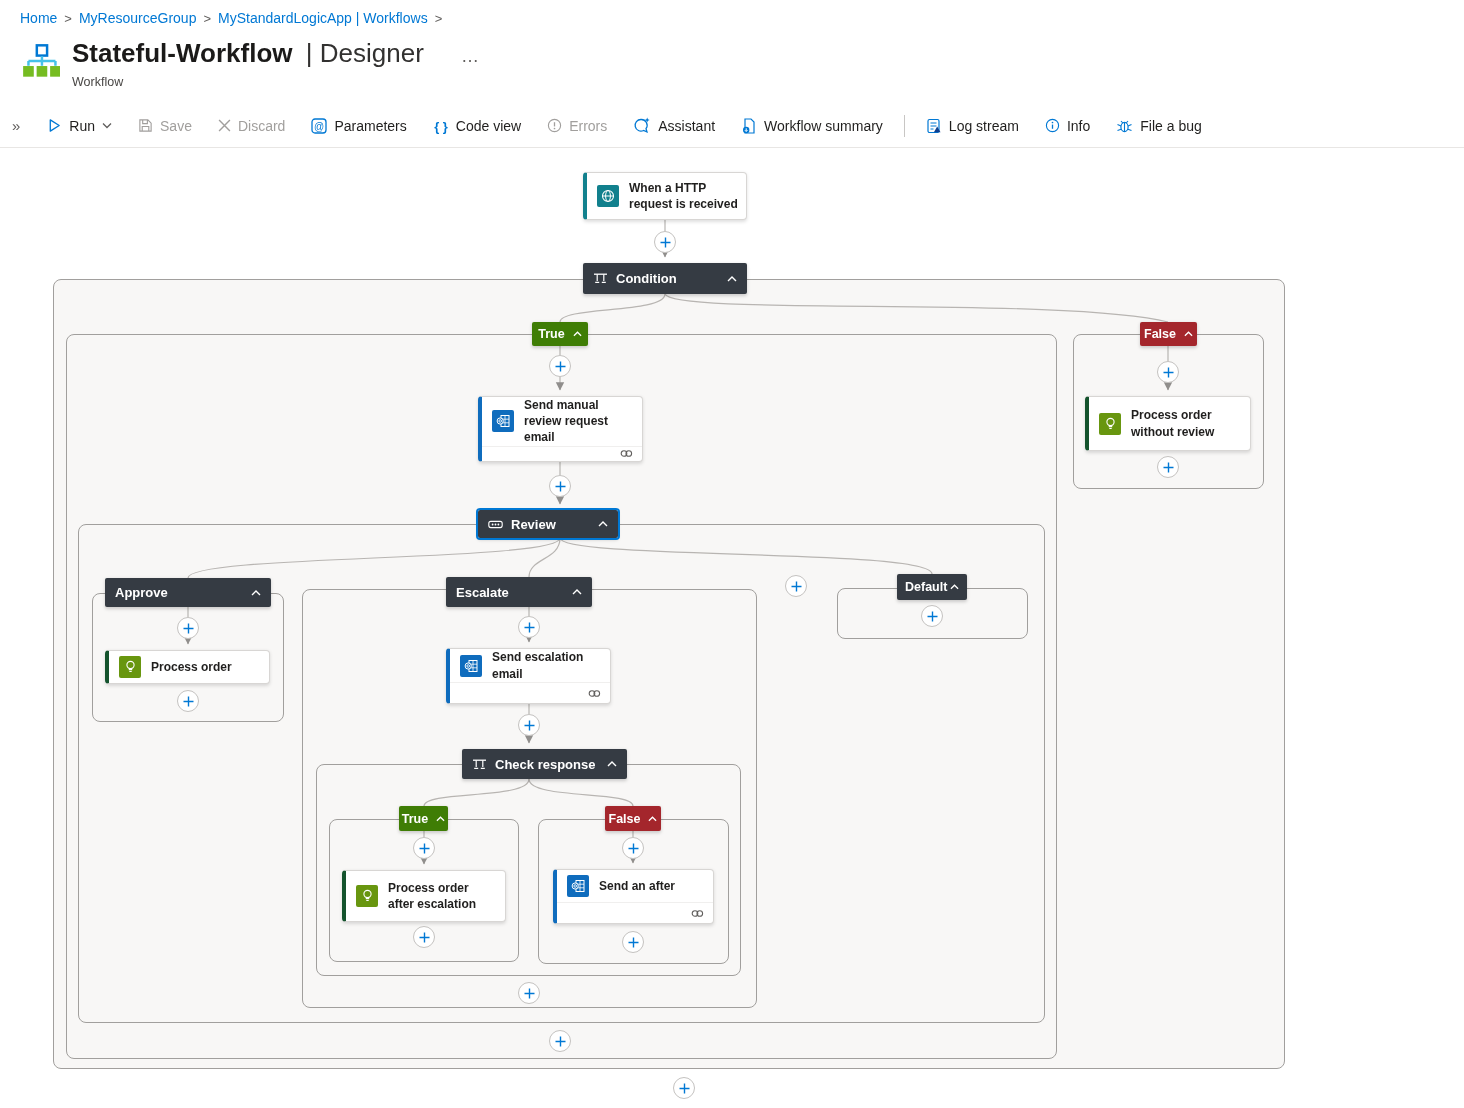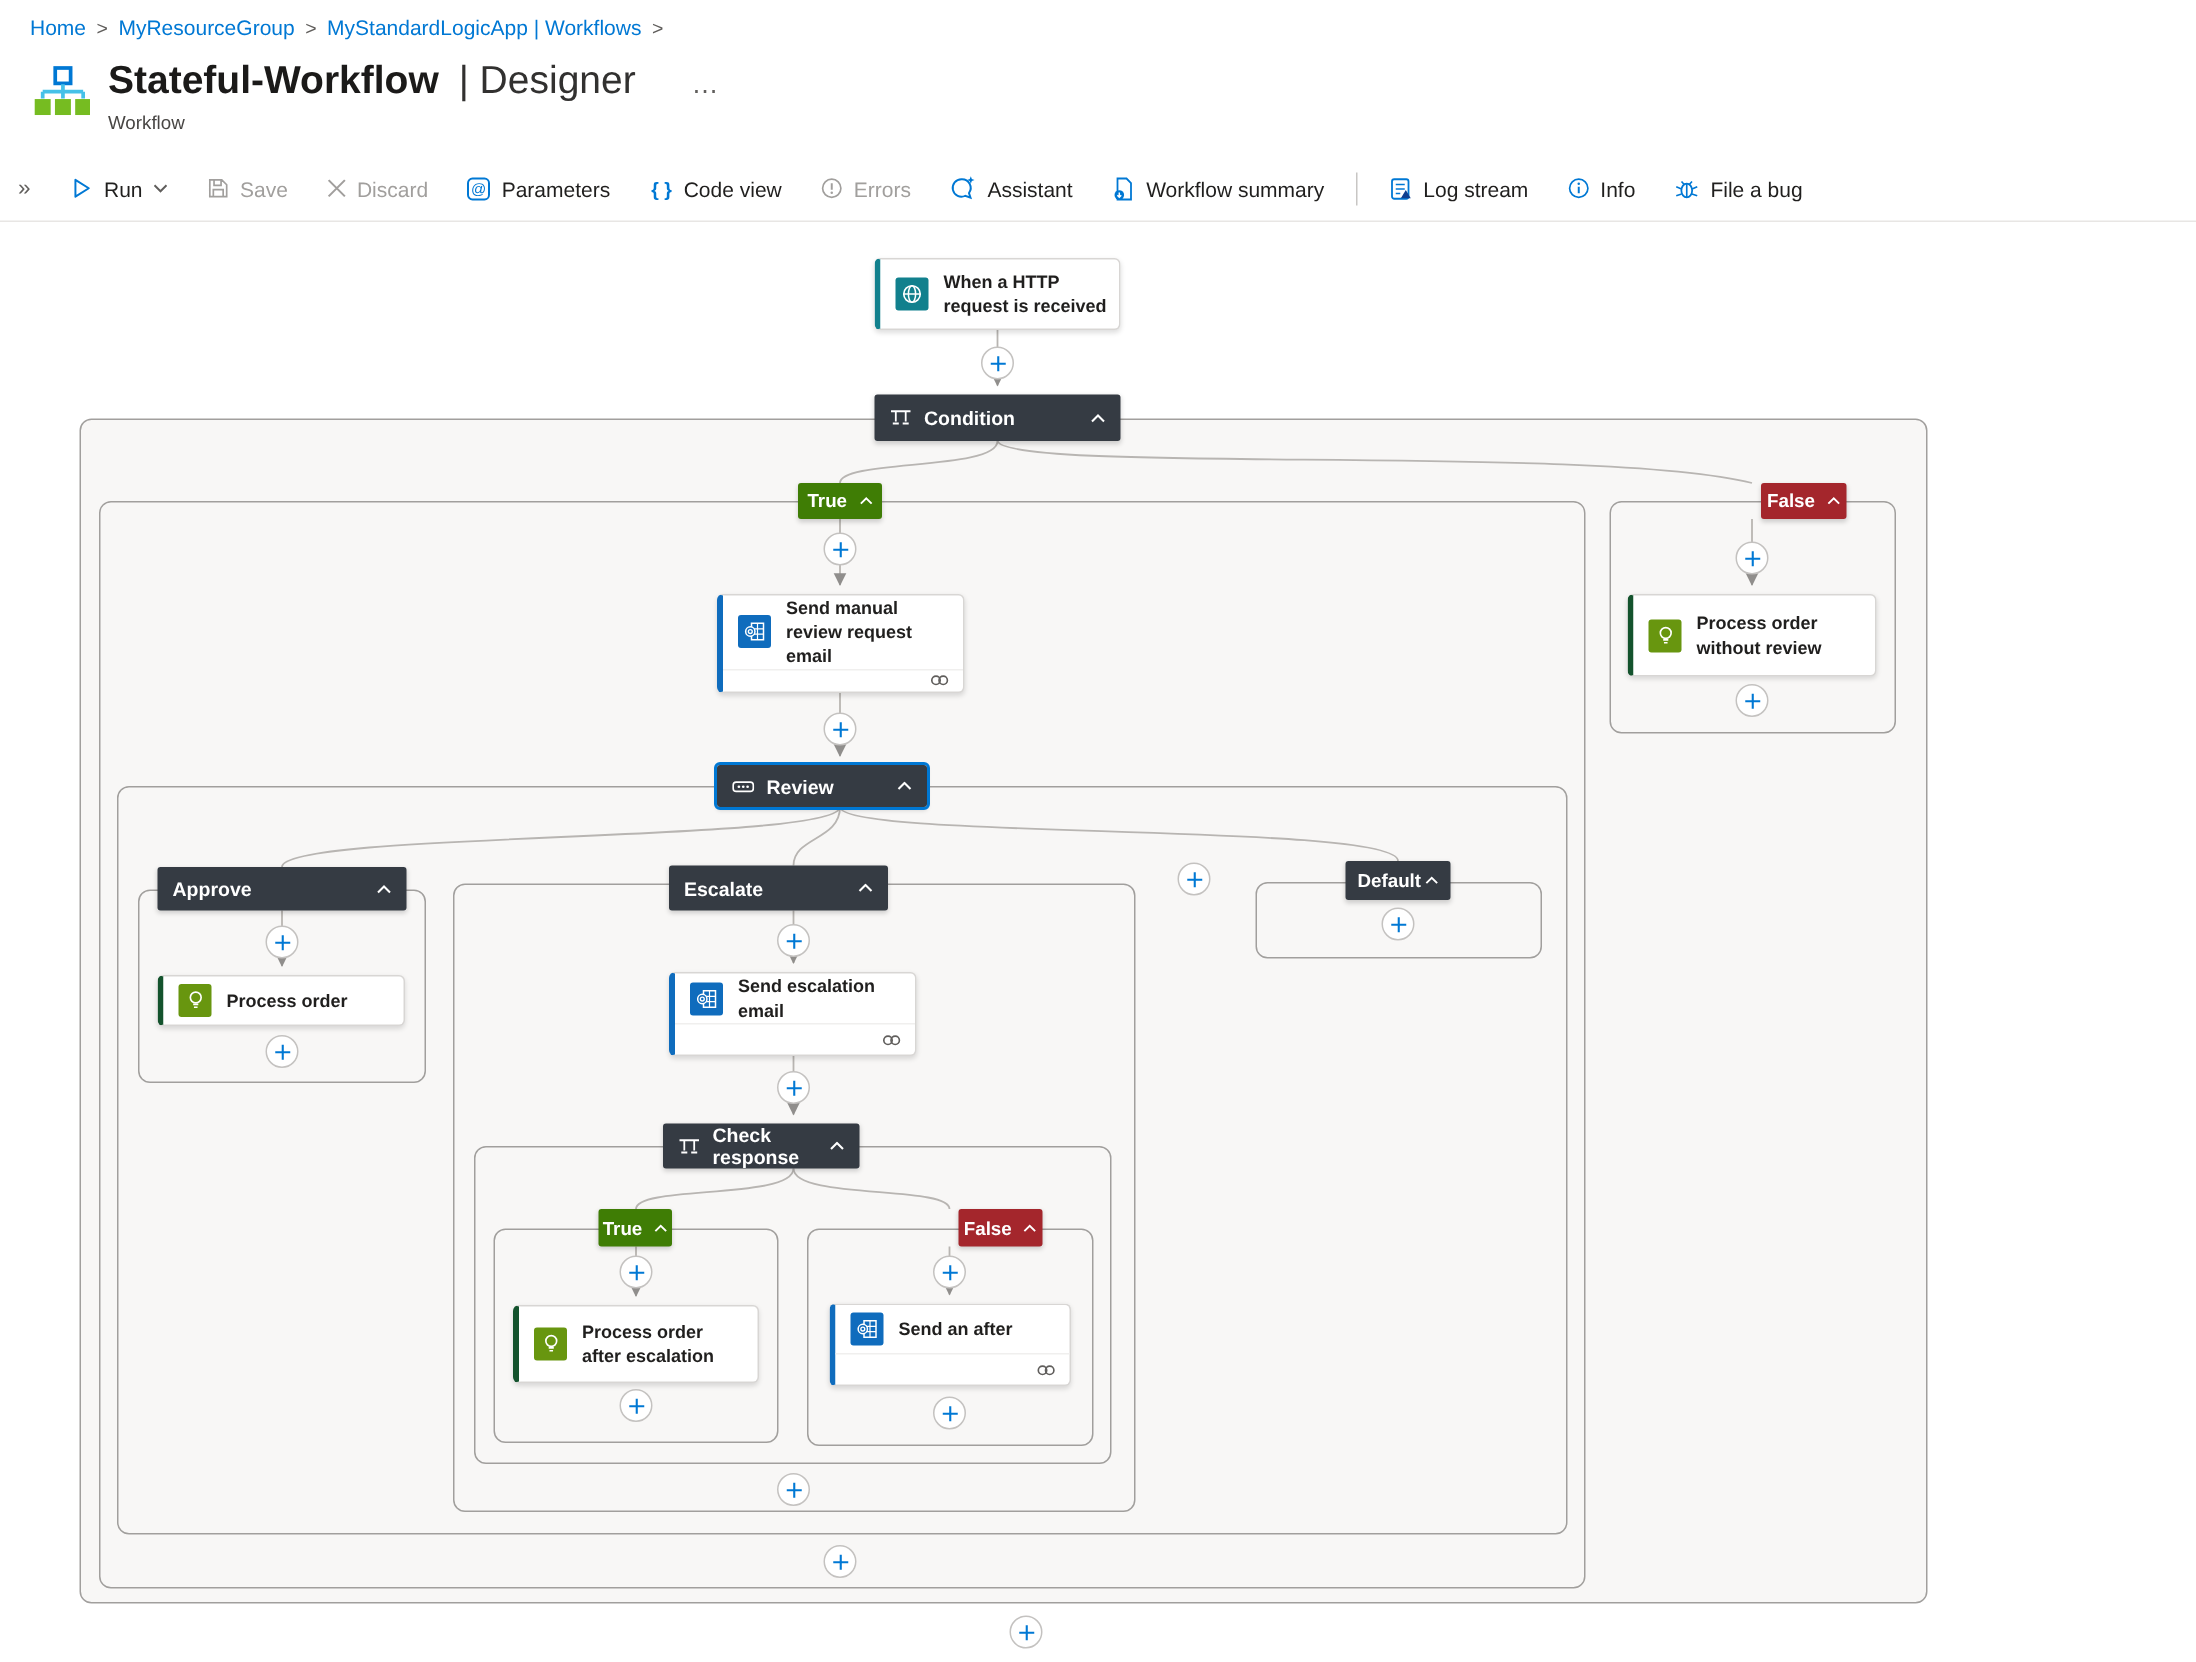--- a/index.html
+++ b/index.html
@@ -56,21 +56,21 @@
     align-items:center; padding:0 10px; font-size:13px; font-weight:700; cursor:pointer;
     box-shadow:0 1.6px 3.6px rgba(0,0,0,.18); }
   .hnode .hicon { margin-right:8px; display:flex; }
   .hnode .chev { margin-left:auto; display:flex; cursor:pointer; }
   .hnode.selected { outline:2px solid #0078d4; outline-offset:0; }
 
   .badge { position:absolute; color:#fff; font-size:12.5px; font-weight:700; border-radius:2px;
     display:flex; align-items:center; justify-content:center; gap:8px; cursor:pointer;
     box-shadow:0 1.6px 3.6px rgba(0,0,0,.18); }
   .badge.green { background:#3f7d05; }
-  .badge.red { background:#a4262c;margin-left:34px; }
+  .badge.red { background:#a4262c; }
   .badge .chev { display:flex; }
 </style>
 </head>
 <body>
 
 <div class="breadcrumb">
   <a>Home</a>
   <span class="sep">&gt;</span>
   <a>MyResourceGroup</a>
   <span class="sep">&gt;</span>
@@ -352,21 +352,21 @@
       <span class="clabel">Send escalation email</span>
     </div>
     <div class="cfooter">
       <svg width="13" height="9" viewBox="0 0 13 9">
           <circle cx="4" cy="4.5" r="2.8" fill="none" stroke="#605e5c" stroke-width="1.1"></circle>
           <circle cx="8.8" cy="4.5" r="2.8" fill="none" stroke="#605e5c" stroke-width="1.1"></circle>
         </svg>
     </div>
   </div>
 
-  <div class="hnode" style="left:442px;top:593px;width:131px;height:30px;justify-content:flex-end;">
+  <div class="hnode" style="left:462px;top:593px;width:165px;height:30px;justify-content:flex-end;">
     <span class="hicon">
       <svg width="15" height="13" viewBox="0 0 15 13">
           <path d="M1,2.2 H14" stroke="#fff" stroke-width="1.3"></path>
           <path d="M4.2,2.2 V9 M10.8,2.2 V9" stroke="#fff" stroke-width="1.2"></path>
           <path d="M2.2,10.3 H6.2 M8.8,10.3 H12.8" stroke="#fff" stroke-width="1.3"></path>
         </svg>
     </span>
     <span>Check response</span>
     <span class="chev">
         <svg width="10" height="6" viewBox="0 0 10 6">

